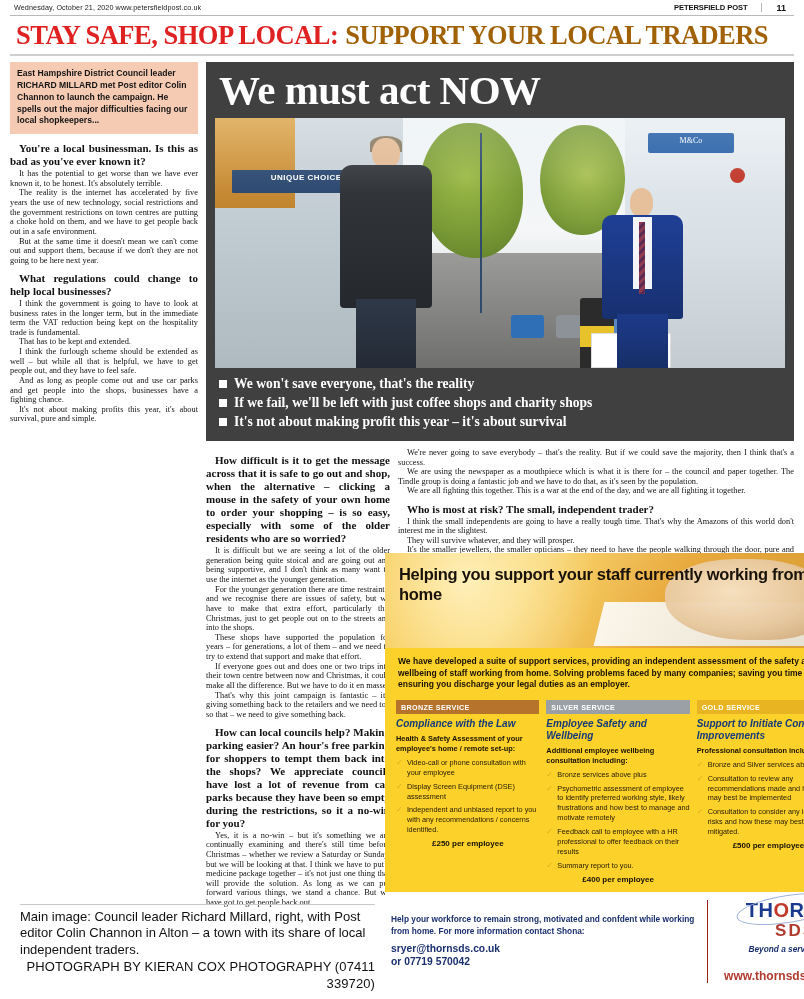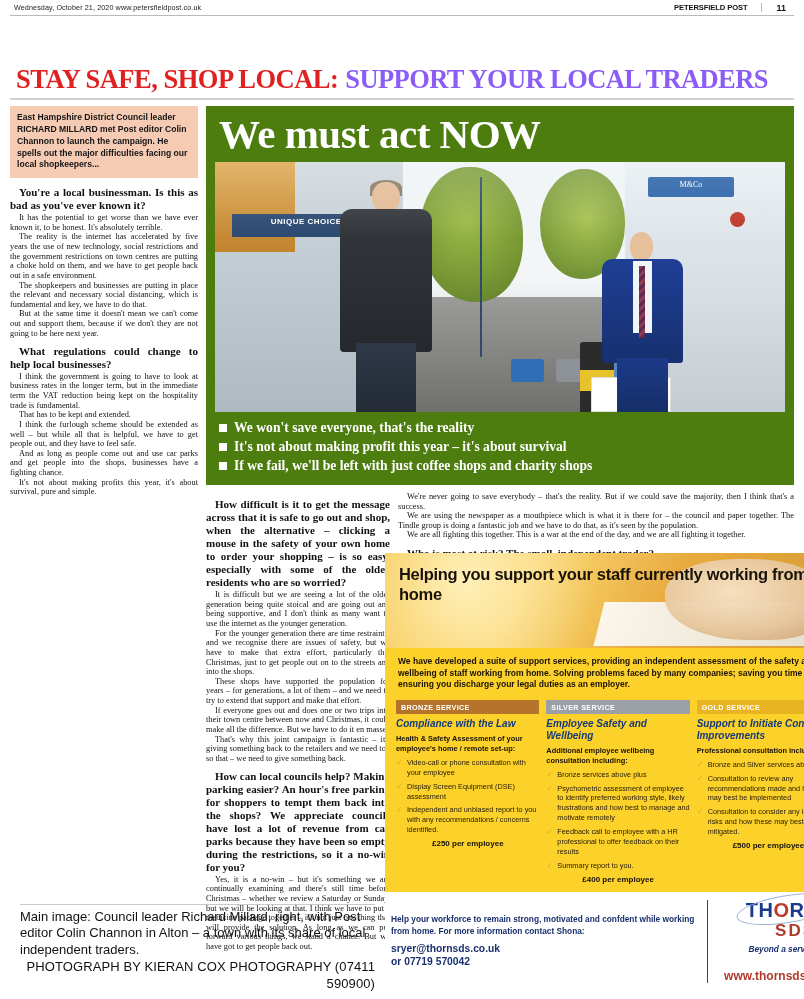--- a/index.html
+++ b/index.html
@@ -40,22 +40,22 @@
     display: flex; align-items: baseline; gap: 7px;
     padding: 4px 2px 3px 6px;
     border-bottom: 2px solid #cfcfcf;
     white-space: nowrap;
   }
   .campaign-red {
     color: #e02121; font-weight: bold; font-size: 26.5px;
     font-family: "Liberation Serif", serif; letter-spacing: -0.5px;
   }
   .campaign-dark {
-    color: #8b5cf6; font-weight: bold; font-size: 26.5px;
-    font-family: "Liberation Serif", serif; letter-spacing: -0.6px; margin-top: 44px;
+    color: #a16207; font-weight: bold; font-size: 26.5px;
+    font-family: "Liberation Serif", serif; letter-spacing: -0.6px;
   }
 
   
   .content { display: flex; gap: 0; padding-top: 6px; }
   .left-col { width: 196px; flex: 0 0 196px; padding-right: 8px; }
   .right-zone { flex: 1 1 auto; position: relative; }
 
   
   .standfirst {
     background: #f6cbb4;
@@ -76,21 +76,21 @@
     font-weight: bold; text-indent: 9px; margin-top: 6.5px; margin-bottom: 1px;
     font-size: 11px; line-height: 1.18;
   }
   .art p.first { text-indent: 9px; }
 
   
   .lower-cols { display: flex; gap: 8px; }
   .lower-cols .col { width: 184px; flex: 0 0 184px; }
 
   
-  .hero { background: #4d7c0f; padding: 7px 9px 8px 9px; }
+  .hero { background: #404040; padding: 7px 9px 8px 9px; }
   .hero-title {
     color: #fff; font-family: "Liberation Serif", serif; font-weight: bold;
     font-size: 41px; line-height: 1.02; letter-spacing: -0.5px;
     padding: 1px 0 6px 4px;
   }
   .hero-photo {
     width: 100%; height: 250px; position: relative; overflow: hidden;
     background: #bfd4e0;
   }
   .hero-bullets { padding: 6px 2px 2px 4px; }
@@ -288,21 +288,20 @@
   <div class="content">
 
     <div class="left-col">
       <div class="standfirst">
         <p>East Hampshire District Council leader RICHARD MILLARD met Post editor Colin Channon to launch the campaign. He spells out the major difficulties facing our local shopkeepers...</p>
       </div>
       <div class="art" id="col1">
           <p class="q first">You're a local businessman. Is this as bad as you've ever known it?</p>
           <p class="">It has the potential to get worse than we have ever known it, to be honest. It's absolutely terrible.</p>
           <p class="">The reality is the internet has accelerated by five years the use of new technology, social restrictions and the government restrictions on town centres are putting a choke hold on them, and we have to get people back out in a safe environment.</p>
-          <p class="">The shopkeepers and businesses are putting in place the relevant and necessary social distancing, which is fundamental and key, we have to do that.</p>
           <p class="">But at the same time it doesn't mean we can't come out and support them, because if we don't they are not going to be here next year.</p>
           <p class="q">What regulations could change to help local businesses?</p>
           <p class="">I think the government is going to have to look at business rates in the longer term, but in the immediate term the VAT reduction being kept on the hospitality trade is fundamental.</p>
           <p class="">That has to be kept and extended.</p>
           <p class="">I think the furlough scheme should be extended as well – but while all that is helpful, we have to get people out, and they have to feel safe.</p>
           <p class="">And as long as people come out and use car parks and get people into the shops, businesses have a fighting chance.</p>
           <p class="">It's not about making profits this year, it's about survival, pure and simple.</p>
         </div>
     </div>
 
@@ -350,25 +349,25 @@
           <div class="photo-grad-top"></div>
         </div>
 
         <ul class="hero-bullets" id="hero-bullets">
             <li>
               <span class="bsq"></span>
               <span>We won't save everyone, that's the reality</span>
             </li>
             <li>
               <span class="bsq"></span>
+              <span>If we fail, we'll be left with just coffee shops and charity shops</span>
+            </li>
+            <li>
+              <span class="bsq"></span>
               <span>It's not about making profit this year – it's about survival</span>
-            </li>
-            <li>
-              <span class="bsq"></span>
-              <span>If we fail, we'll be left with just coffee shops and charity shops</span>
             </li>
           </ul>
       </div>
 
       <div class="lower-cols" style="margin-top:7px;">
 
         <div class="col art" id="col2">
             <p class="q first">How difficult is it to get the message across that it is safe to go out and shop, when the alternative – clicking a mouse in the safety of your own home to order your shopping – is so easy, especially with some of the older residents who are so worried?</p>
             <p class="">It is difficult but we are seeing a lot of the older generation being quite stoical and are going out and being supportive, and I don't think as many want to use the internet as the younger generation.</p>
             <p class="">For the younger generation there are time restraints, and we recognise there are issues of safety, but we have to make that extra effort, particularly this Christmas, just to get people out on to the streets and into the shops.</p>
@@ -492,16 +491,16 @@
         </div>
         <div class="logo-sds">SDS</div>
         <div class="logo-tag">Beyond a service</div>
         <div class="logo-url">www.thornsds.co.uk</div>
       </div>
     </div>
   </div>
 
   <div class="caption" style="position:absolute; left:20px; bottom:6px; width:355px;">
     <div>Main image: Council leader Richard Millard, right, with Post editor Colin Channon in Alton – a town with its share of local independent traders.</div>
-    <div class="credit">PHOTOGRAPH BY KIERAN COX PHOTOGRAPHY (07411 590900)</div>
+    <div class="credit">PHOTOGRAPH BY KIERAN COX PHOTOGRAPHY (07411 339720)</div>
   </div>
 
 </div>
 
 </body></html>

